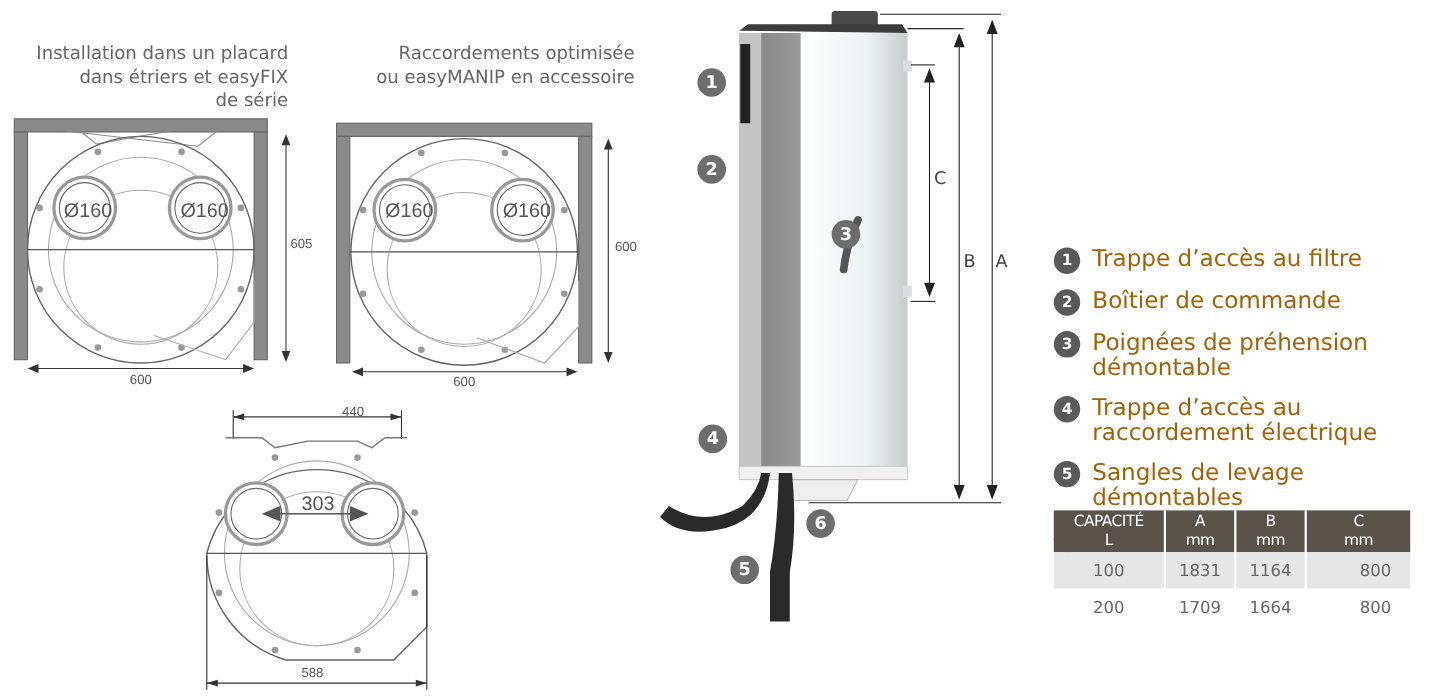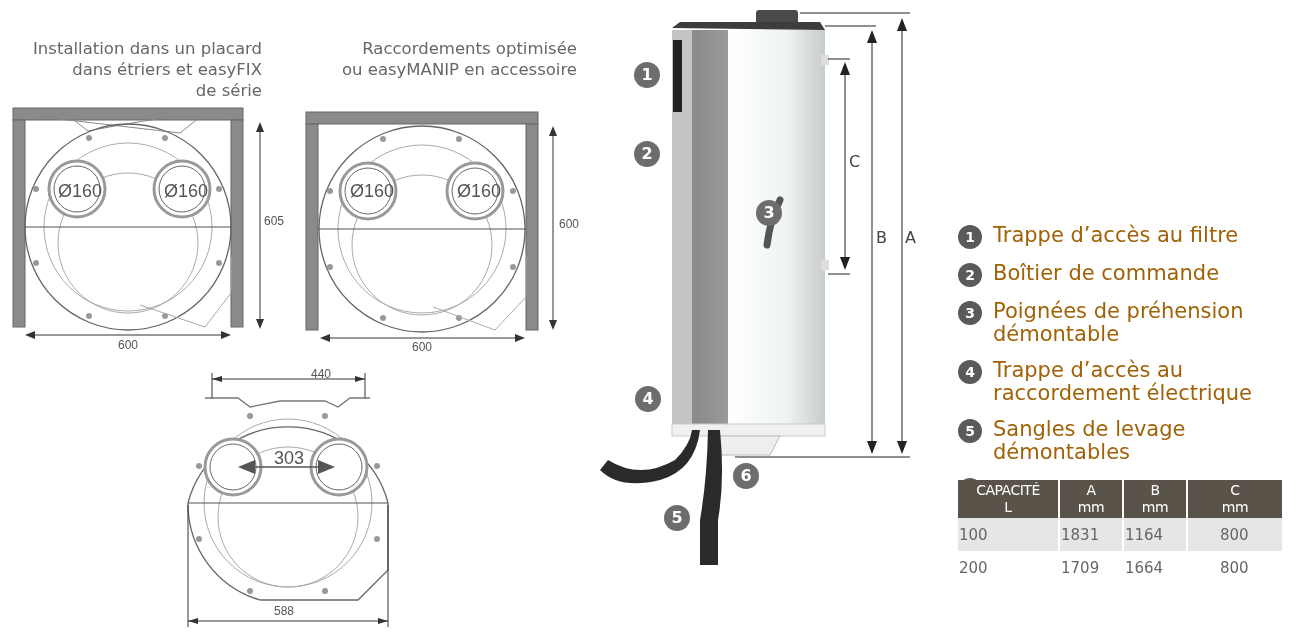--- a/index.html
+++ b/index.html
@@ -6,24 +6,24 @@
   body { width:1309px; height:636px; position:relative; overflow:hidden; font-family:"DejaVu Sans", sans-serif; color:#5a5a5a; }
   .abs { position:absolute; }
   .caption { position:absolute; text-align:right; font-size:16.5px; line-height:21px; color:#666; font-family:"DejaVu Sans", sans-serif; }
   .dim { position:absolute; font-size:12px; color:#555; font-family:Liberation Sans, sans-serif; }
   .dia { position:absolute; font-size:18px; color:#555; font-family:"Liberation Sans", sans-serif; }
   .marker { position:absolute; width:26px; height:26px; border-radius:50%; background:#6d6d6d; color:#fff; font-weight:bold; font-size:16px; text-align:center; line-height:26px; font-family:"DejaVu Sans", sans-serif; }
   .legend { position:absolute; left:958px; top:224px; width:350px; }
   .legend-item { display:flex; align-items:flex-start; margin-bottom:13px; }
   .legend-item .num { flex:0 0 24px; width:24px; height:24px; border-radius:50%; background:#5a5a5a; color:#fff; font-weight:bold; font-size:14px; line-height:24px; text-align:center; margin-right:11px; margin-top:1px; }
   .legend-item .txt { font-size:21px; line-height:23px; color:#a16207; }
-  table.spec { position:absolute; left:958px; top:480px; width:324px; border-collapse:collapse; font-family:"DejaVu Sans", sans-serif; }
+  table.spec { position:absolute; left:958px; top:464px; width:324px; border-collapse:collapse; font-family:"DejaVu Sans", sans-serif; }
   table.spec th { background:#5a534a; color:#fff; font-weight:normal; font-size:14px; line-height:17px; padding:2px 4px; border-right:2px solid #fff; text-align:center; letter-spacing:-0.5px; }
   table.spec th:last-child { border-right:none; }
-  table.spec td { font-size:15px; color:#666; height:31px; border-right:2px solid #fff; }
+  table.spec td { font-size:15px; color:#666; text-align:center; height:31px; border-right:2px solid #fff; }
   table.spec td:last-child { border-right:none;padding-left:32px; }
   table.spec tr.shade td { background:#e6e6e6; }
   .dimlabel { position:absolute; font-size:16px; color:#444; font-family:"DejaVu Sans", sans-serif; }
 </style>
 </head>
 <body>
 
 <div class="caption" style="left:0px; top:38px; width:262px;">
   <div>Installation dans un placard</div>
   <div>dans étriers et easyFIX</div>

